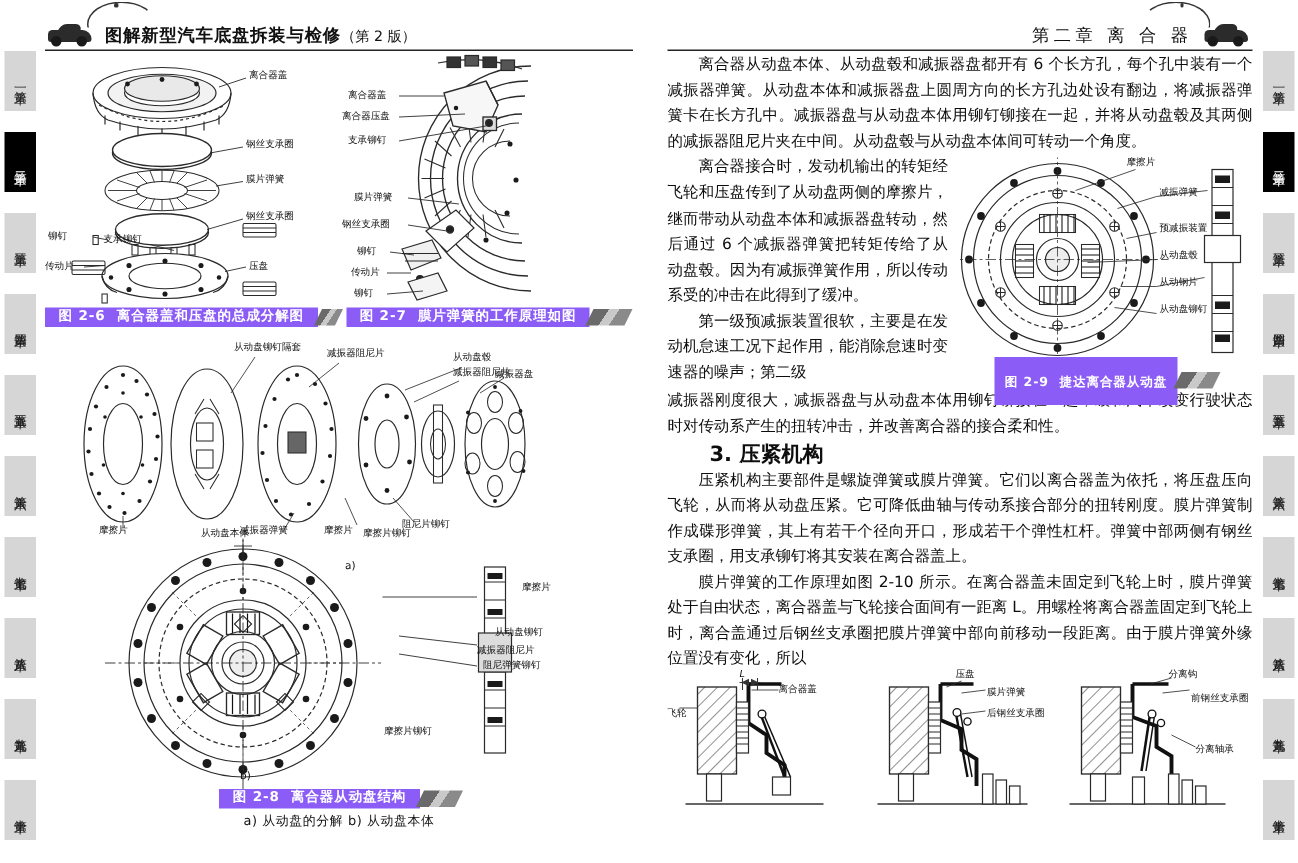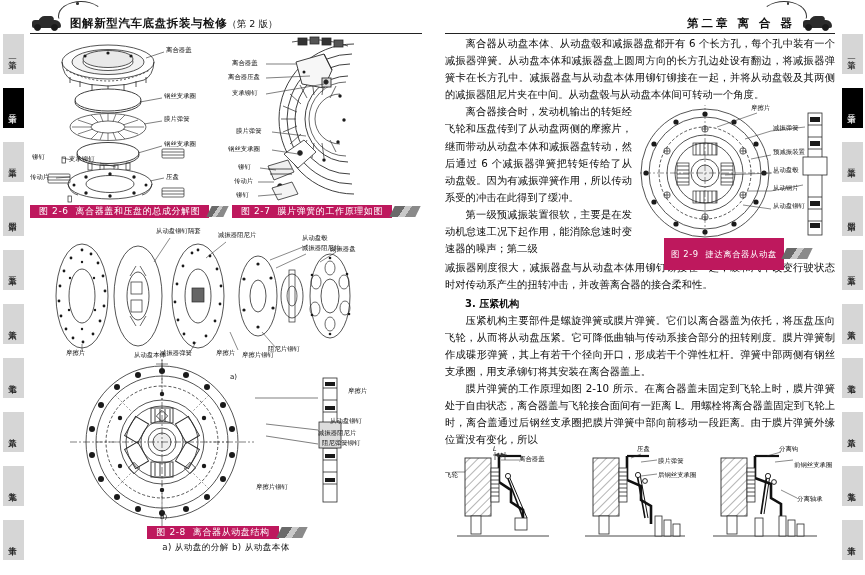--- a/index.html
+++ b/index.html
@@ -52,21 +52,21 @@
   .runhead.right { justify-content: flex-end; }
   .runhead .title {
     font-size: 11.5px;
     font-weight: bold;
     color: #111;
     letter-spacing: .6px;
     white-space: nowrap;
   }
   .runhead .edition { font-size: 9.5px; font-weight: normal; letter-spacing: 0; }
   .runhead .chap {
-    font-size: 11.5px; font-weight: bold; color: #111; letter-spacing: 3px; white-space: nowrap; margin-top: 24px;
+    font-size: 11.5px; font-weight: normal; color: #111; letter-spacing: 3px; white-space: nowrap; margin-top: 24px;
   }
   
   .carmark { width: 34px; height: 17px; position: relative; flex: 0 0 34px; }
   .carmark .body {
     position: absolute; left: 2px; bottom: 3px; width: 29px; height: 8px;
     background: #2b2b2b; border-radius: 3px 6px 2px 2px;
   }
   .carmark .roof {
     position: absolute; left: 9px; bottom: 9px; width: 15px; height: 6px;
     background: #2b2b2b; border-radius: 5px 4px 0 0;
@@ -84,31 +84,31 @@
   }
   .swoosh-l { left: 28px; border-right-color: transparent; border-bottom-color: transparent; }
   .swoosh-r { right: 28px; border-left-color: transparent; border-bottom-color: transparent; }
   .dot-l, .dot-r { position: absolute; width: 2.5px; height: 2.5px; background:#333; border-radius:50%; top: 2px; }
   .dot-l { left: 46px; } .dot-r { right: 46px; }
 
   
   .body-col { font-size: 10.3px; line-height: 17.1px; color: #0d0d0d; text-align: justify; }
   .para { text-indent: 2em; margin-bottom: 0px; }
   .para.noind { text-indent: 0; }
-  .subhead { text-indent: 2em; font-weight: bold; font-size: 10px; margin: 1px 0 0 0; }
+  .subhead { text-indent: 2em; font-weight: bold; font-size: 14px; margin: 1px 0 0 0; }
   .wrapbox { float: right; margin: 2px 0 2px 7px; }
 
   
   .fig { position: relative; }
   .figcap {
     display: flex; align-items: center; justify-content: center;
     position: relative; height: 13px; margin: 0 auto;
   }
   .figcap .bar {
-    background: #be185d; color: #fff; font-size: 9px; font-weight: normal;
+    background: #8b5cf6; color: #fff; font-size: 9px; font-weight: bold;
     padding: 1px 9px 1.5px 9px; letter-spacing: .6px; white-space: nowrap;
     line-height: 10px;
   }
   .figcap .shade {
     width: 26px; height: 11px; margin-left: 0px;
     background: linear-gradient(100deg, #6a6a6a 0 38%, #c9c9c9 38% 62%, #8a8a8a 62% 100%);
     transform: skewX(-26deg);
   }
   .subcap { text-align: center; font-size: 8.6px; color: #111; margin-top: 3px; letter-spacing: .4px; }
 

